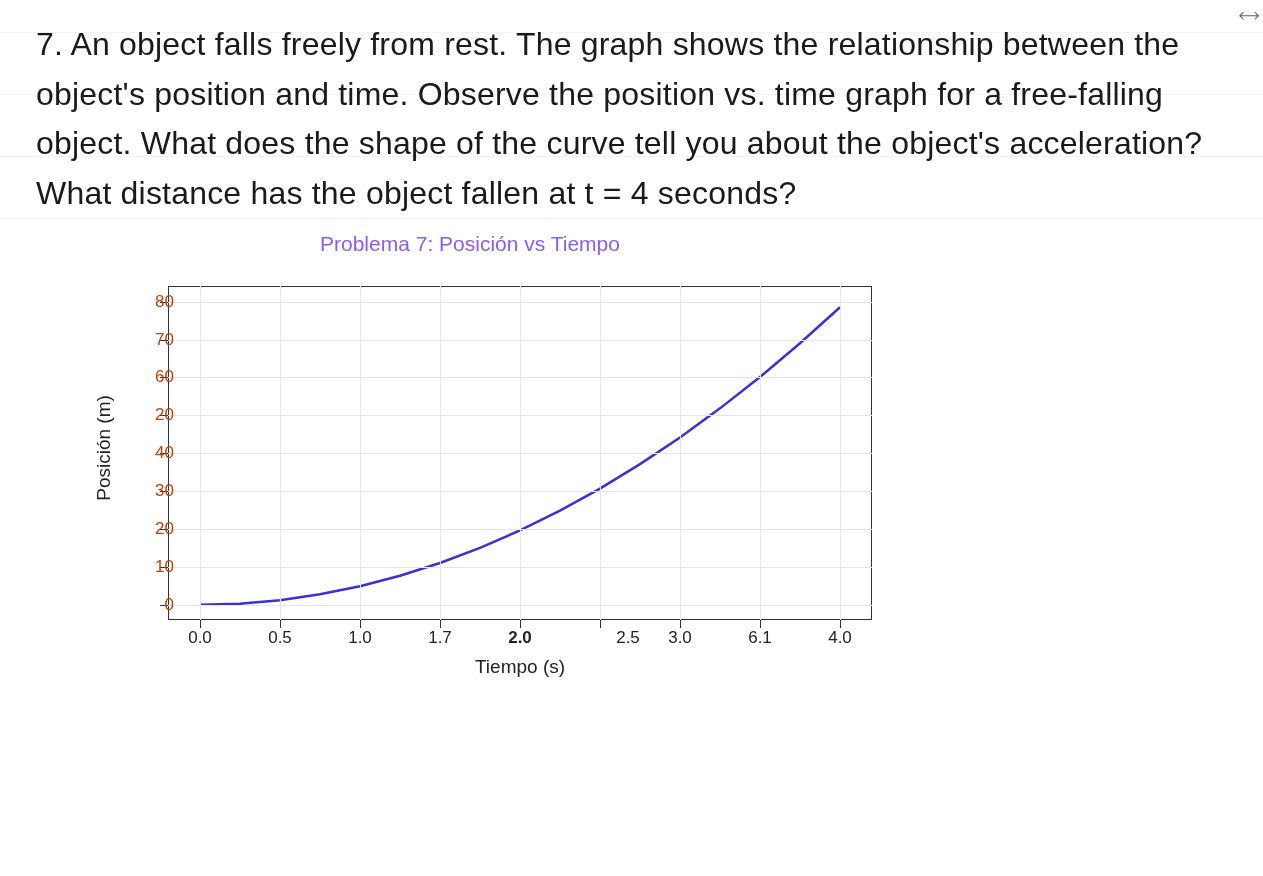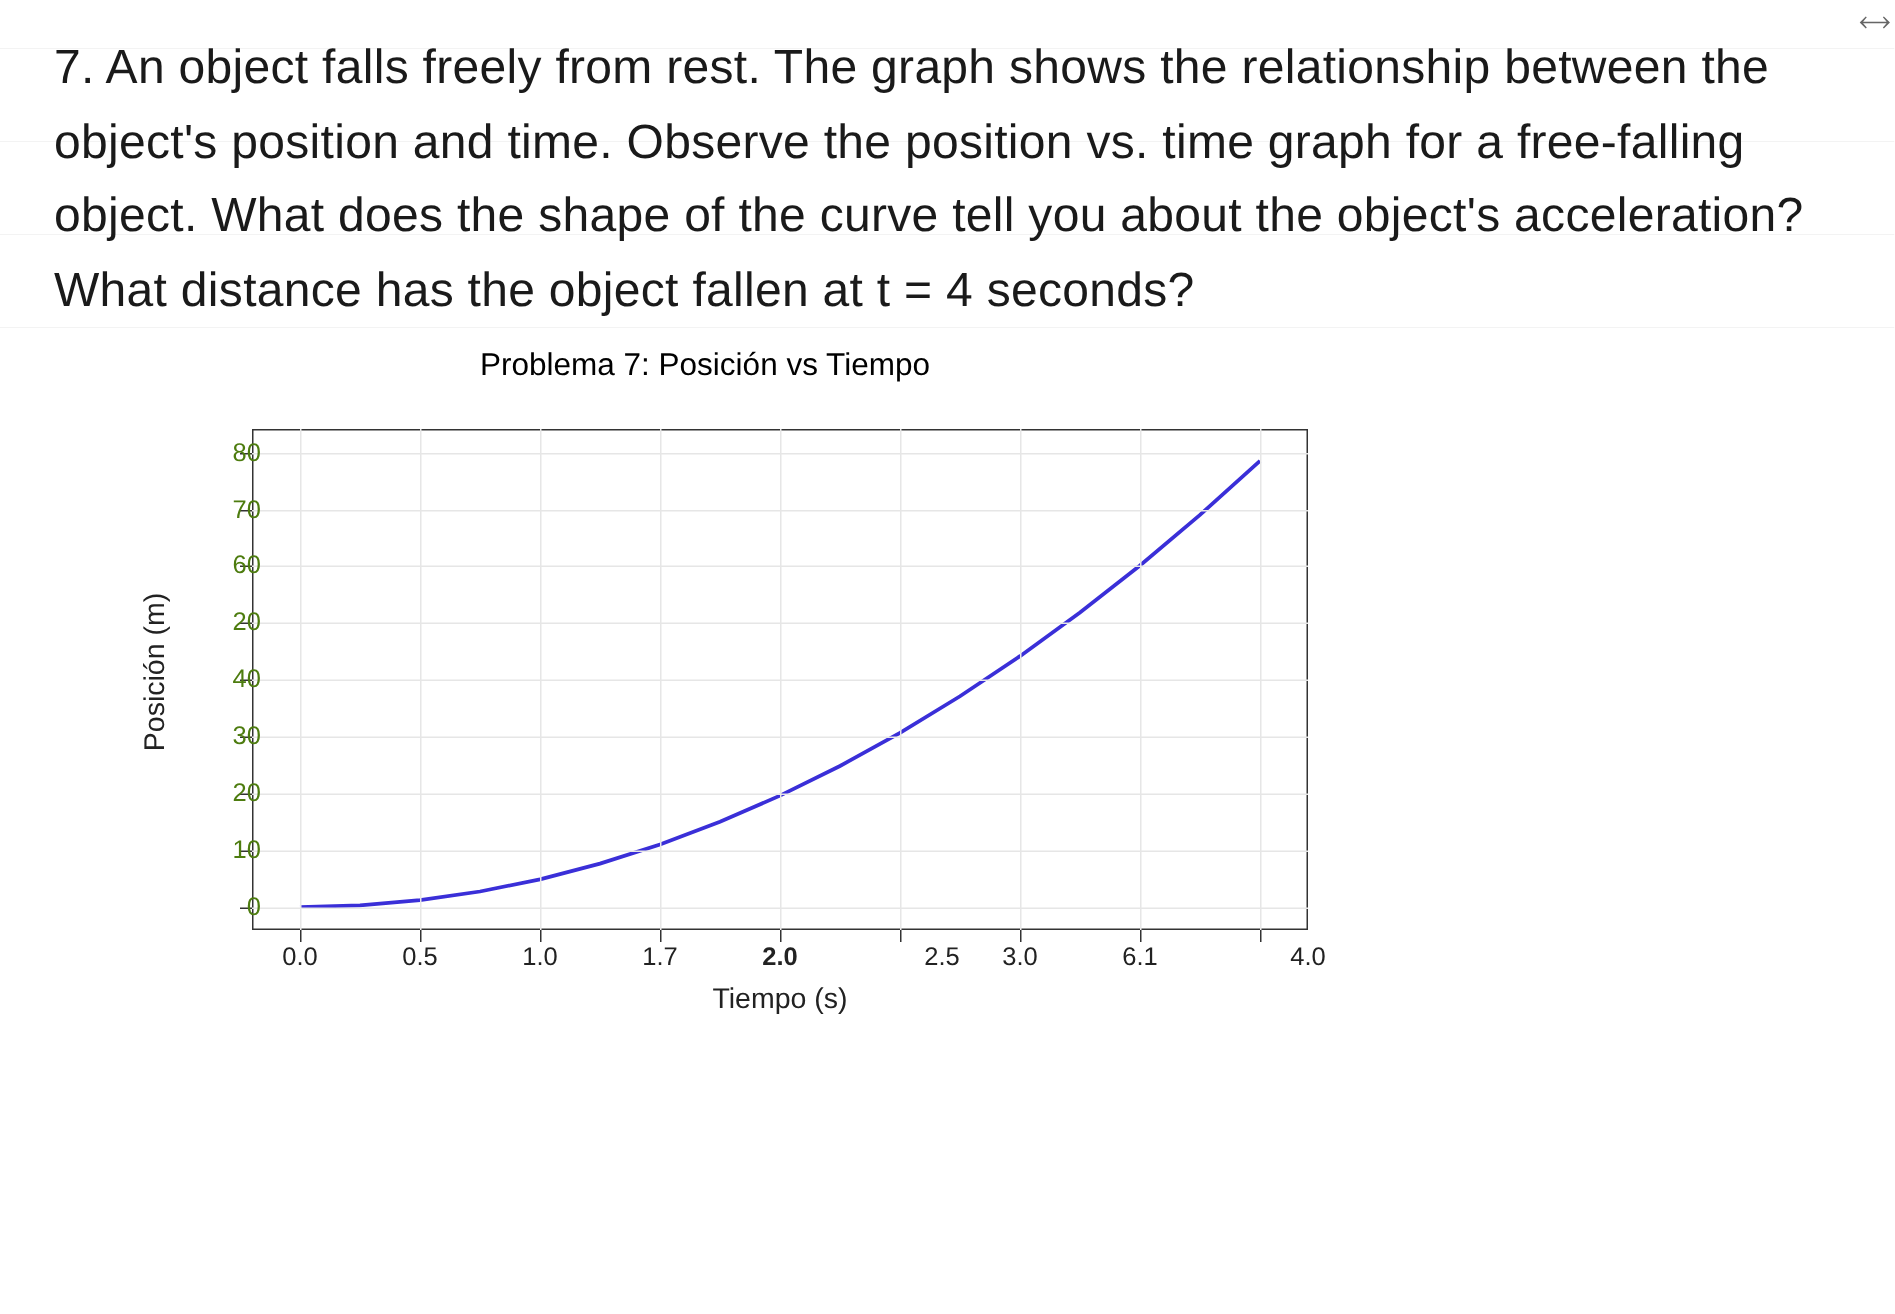--- a/index.html
+++ b/index.html
@@ -1,30 +1,30 @@
 <!DOCTYPE html>
 <html><head>
 <meta charset="utf-8">
 <style>
   html,body{margin:0;padding:0;background:#fff;font-family:Arial,Helvetica,sans-serif;color:#222}
   .page{width:1263px;box-sizing:border-box;padding:0;position:relative}
   .question{font-size:32px;line-height:1.55;padding:20px 30px 10px 36px;letter-spacing:0.2px;color:#1a1a1a}
   .chart-wrap{padding:0 0 20px 60px}
-  .chart-title{font-size:21px;color:#000000;text-align:left;padding-left:260px;margin:4px 0 2px 0}
+  .chart-title{font-size:21px;color:#8b5cf6;text-align:left;padding-left:260px;margin:4px 0 2px 0}
   .chart-box{position:relative;width:830px;height:420px}
   .plot-area{position:absolute;left:108px;top:28px;width:704px;height:334px;background:#fff}
   .gridline-h{position:absolute;left:0;width:100%;height:1px;background:#e6e6e6}
   .gridline-v{position:absolute;top:0;height:100%;width:1px;background:#e6e6e6}
   .axis-h{position:absolute;left:0;bottom:0;width:100%;height:1px;background:#333}
   .axis-v{position:absolute;left:0;top:0;height:100%;width:1px;background:#333}
   .axis-top{position:absolute;left:0;top:0;width:100%;height:1px;background:#333}
   .axis-right{position:absolute;right:0;top:0;height:100%;width:1px;background:#333}
   .tick-y{position:absolute;left:-8px;width:8px;height:1px;background:#333}
   .tick-x{position:absolute;bottom:-8px;height:8px;width:1px;background:#333}
-  .ylabel{position:absolute;right:716px;width:40px;text-align:right;font-size:17px;color:#4d7c0f;transform:translateY(-50%)}
+  .ylabel{position:absolute;right:716px;width:40px;text-align:right;font-size:17px;color:#c2410c;transform:translateY(-50%)}
   .xlabel{position:absolute;top:370px;font-size:17px;color:#222;transform:translateX(-50%)}
   .yaxis-title{position:absolute;left:44px;top:190px;transform:rotate(-90deg) translate(-50%,-50%);transform-origin:left top;font-size:19px;color:#222;white-space:nowrap}
   .xaxis-title{position:absolute;left:460px;top:398px;transform:translateX(-50%);font-size:19px;color:#222}
   svg.curve{position:absolute;left:0;top:0;width:100%;height:100%;overflow:visible}
   .exp-icon{position:absolute;top:4px;right:6px;font-size:20px;color:#666;transform:rotate(45deg)}
   .lined{background-image:linear-gradient(#f3f3f3 1px,transparent 1px);background-size:100% 62px;background-position:0 32px}
 </style>
 </head>
 <body>
 
@@ -96,17 +96,17 @@
         </div>
       <div id="xlabels">
           <div class="xlabel" style="left: 140px;">0.0</div>
           <div class="xlabel" style="left: 220px;">0.5</div>
           <div class="xlabel" style="left: 300px;">1.0</div>
           <div class="xlabel" style="left: 380px;">1.7</div>
           <div class="xlabel" style="left: 460px; font-weight: bold;">2.0</div>
           <div class="xlabel" style="left: 540px; margin-left: 28px;">2.5</div>
           <div class="xlabel" style="left: 620px;">3.0</div>
           <div class="xlabel" style="left: 700px;">6.1</div>
-          <div class="xlabel" style="left: 812px;">4.0</div>
+          <div class="xlabel" style="left: 780px;">4.0</div>
         </div>
     </div>
   </div>
 </div>
 
 </body></html>

